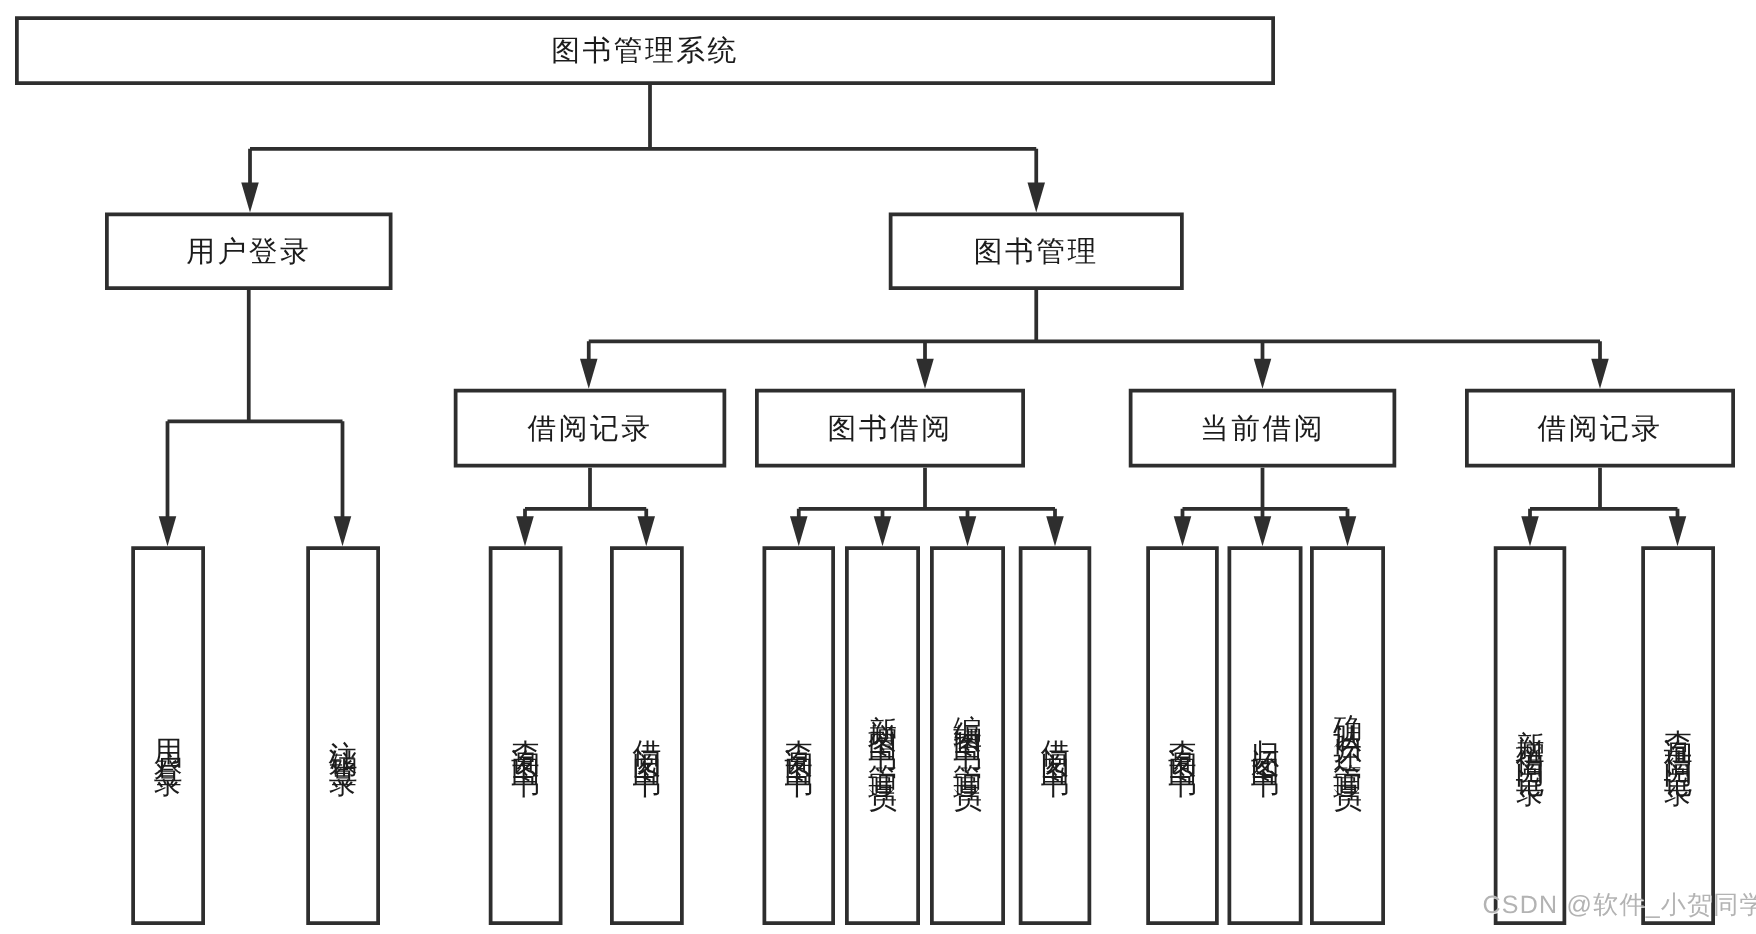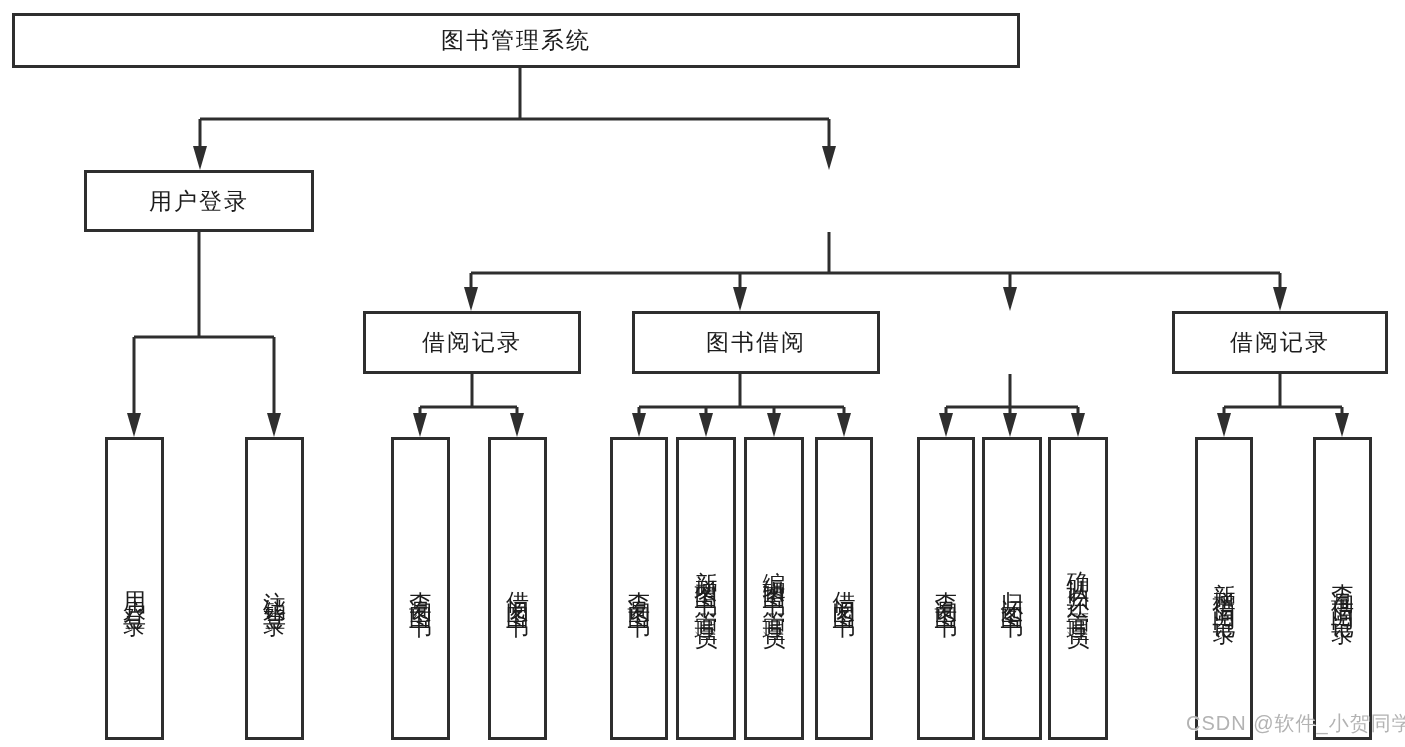--- a/index.html
+++ b/index.html
@@ -38,21 +38,21 @@
     writing-mode: vertical-rl;
     text-orientation: mixed;
     letter-spacing: 8px;
     line-height: 1;
   }
   
   #n-root           { left:12px;   top:13px;  width:1008px; height:55px; }
   #n-user-login     { left:84px;   top:170px; width:230px;  height:62px; }
   #n-book-mgmt      { left:711px;  top:170px; width:236px;  height:62px; }
   #n-new-book-rec   { left:363px;  top:311px; width:218px;  height:63px; }
-  #n-book-borrow    { left:632px;  top:311px; width:248px;  height:63px; }
+  #n-book-borrow    { left:604px;  top:311px; width:216px;  height:63px; }
   #n-current-borrow { left:903px;  top:311px; width:214px;  height:63px; }
   #n-borrow-record  { left:1172px; top:311px; width:216px;  height:63px; }
   #n-ul-login   { left:105px;  top:437px; width:59px; height:303px; }
   #n-ul-logout  { left:245px;  top:437px; width:59px; height:303px; }
   #n-nbr-query  { left:391px;  top:437px; width:59px; height:303px; }
   #n-nbr-borrow { left:488px;  top:437px; width:59px; height:303px; }
   #n-bb-query   { left:610px;  top:437px; width:58px; height:303px; }
   #n-bb-add     { left:676px;  top:437px; width:60px; height:303px; }
   #n-bb-edit    { left:744px;  top:437px; width:60px; height:303px; }
   #n-bb-borrow  { left:815px;  top:437px; width:58px; height:303px; }
@@ -110,26 +110,32 @@
     </g>
   </svg>
 
   <div class="node h" id="n-root">
     <span class="lbl">图书管理系统</span>
   </div>
 
   <div class="node h" id="n-user-login">
     <span class="lbl">用户登录</span>
   </div>
+  <div class="node h" id="n-book-mgmt">
+    <span class="lbl">图书管理</span>
+  </div>
 
   <div class="node h" id="n-new-book-rec">
     <span class="lbl">借阅记录</span>
   </div>
   <div class="node h" id="n-book-borrow">
     <span class="lbl">图书借阅</span>
+  </div>
+  <div class="node h" id="n-current-borrow">
+    <span class="lbl">当前借阅</span>
   </div>
   <div class="node h" id="n-borrow-record">
     <span class="lbl">借阅记录</span>
   </div>
 
   <div class="node v" id="n-ul-login">
     <span class="lbl">用户登录</span>
   </div>
   <div class="node v" id="n-ul-logout">
     <span class="lbl">注销登录</span>

